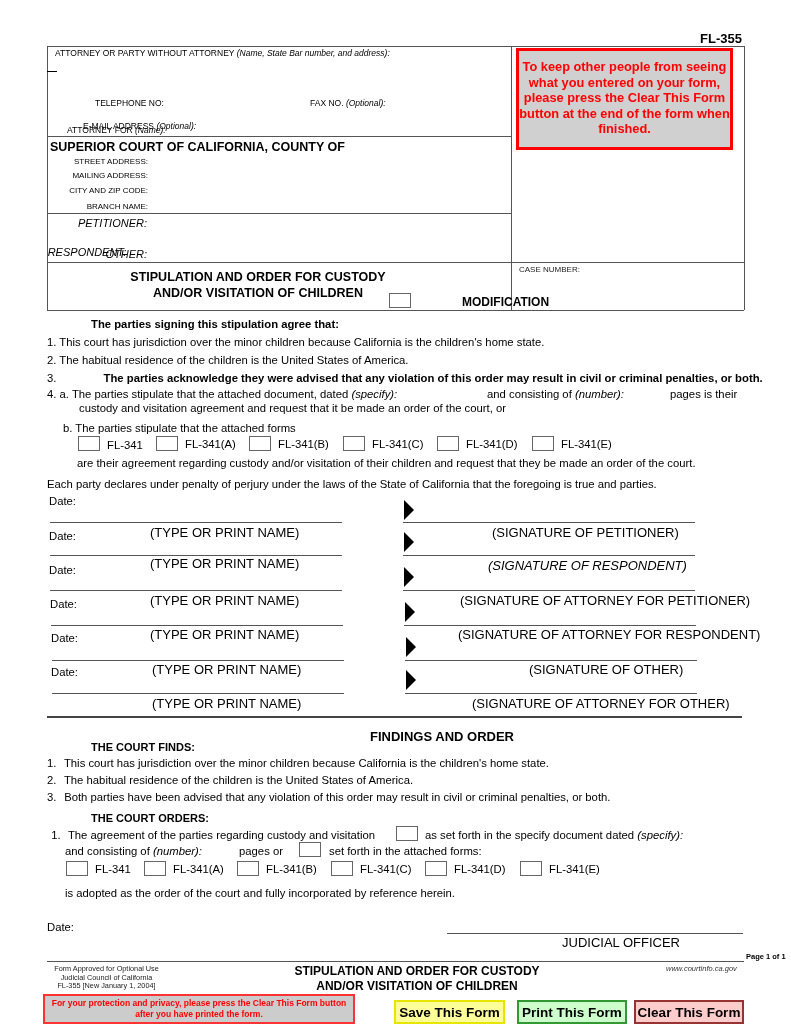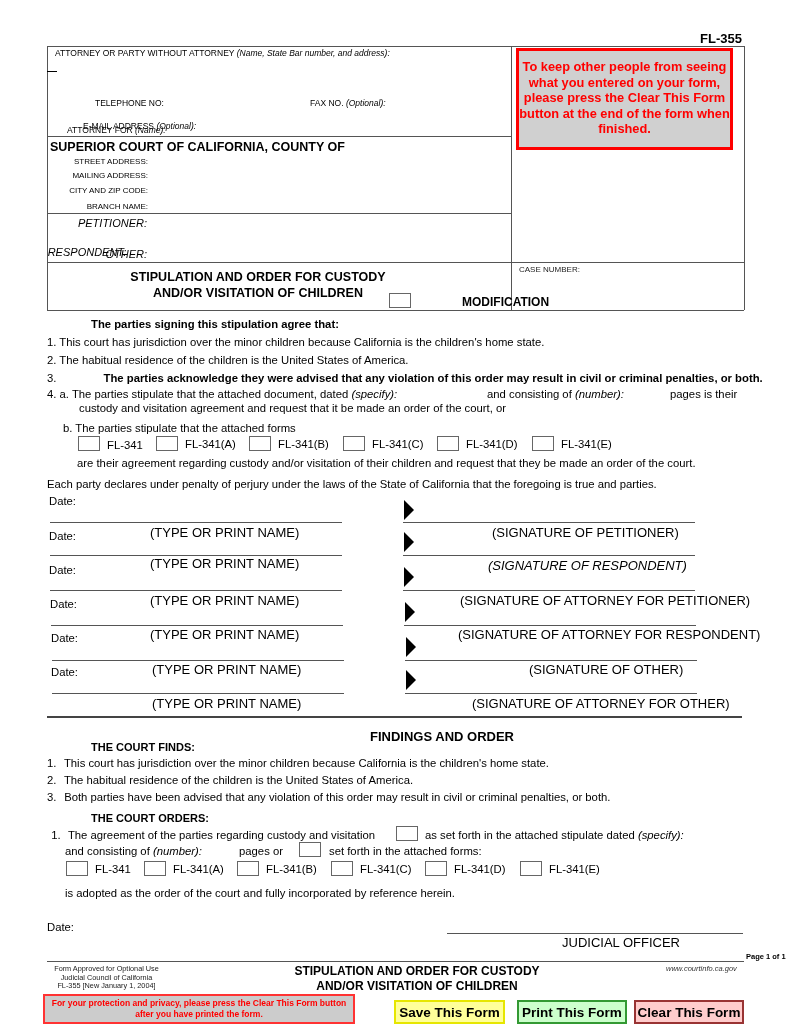--- a/index.html
+++ b/index.html
@@ -212,21 +212,21 @@
   <span>Both parties have been advised that any violation of this order may result in civil or criminal penalties, or both.</span>
 </div>
 
 <div class="abs bold" style="left:47px; top:812px; font-size:11px;">THE COURT ORDERS:</div>
 <div class="abs body-txt" style="left:47px; top:829px;text-align:center;">
   <span style="display:inline-block; width:18px;">1.</span>
   <span>The agreement of the parties regarding custody and visitation</span>
 </div>
 <div class="cb" style="left:396px; top:826px; width:22px; height:15px;"></div>
 <div class="abs body-txt" style="left:425px; top:829px;">
-  <span>as set forth in the attached stipulate dated</span>
+  <span>as set forth in the specify document dated</span>
   <span class="it">(specify):</span>
 </div>
 <div class="abs body-txt" style="left:65px; top:845px;">
   <span>and consisting of</span>
   <span class="it">(number):</span>
 </div>
 <div class="abs" style="left:210px; top:843px; width:25px; height:14px;"></div>
 <div class="abs body-txt" style="left:239px; top:845px;">pages or</div>
 <div class="cb" style="left:299px; top:842px; width:22px; height:15px;"></div>
 <div class="abs body-txt" style="left:329px; top:845px;">set forth in the attached forms:</div>

